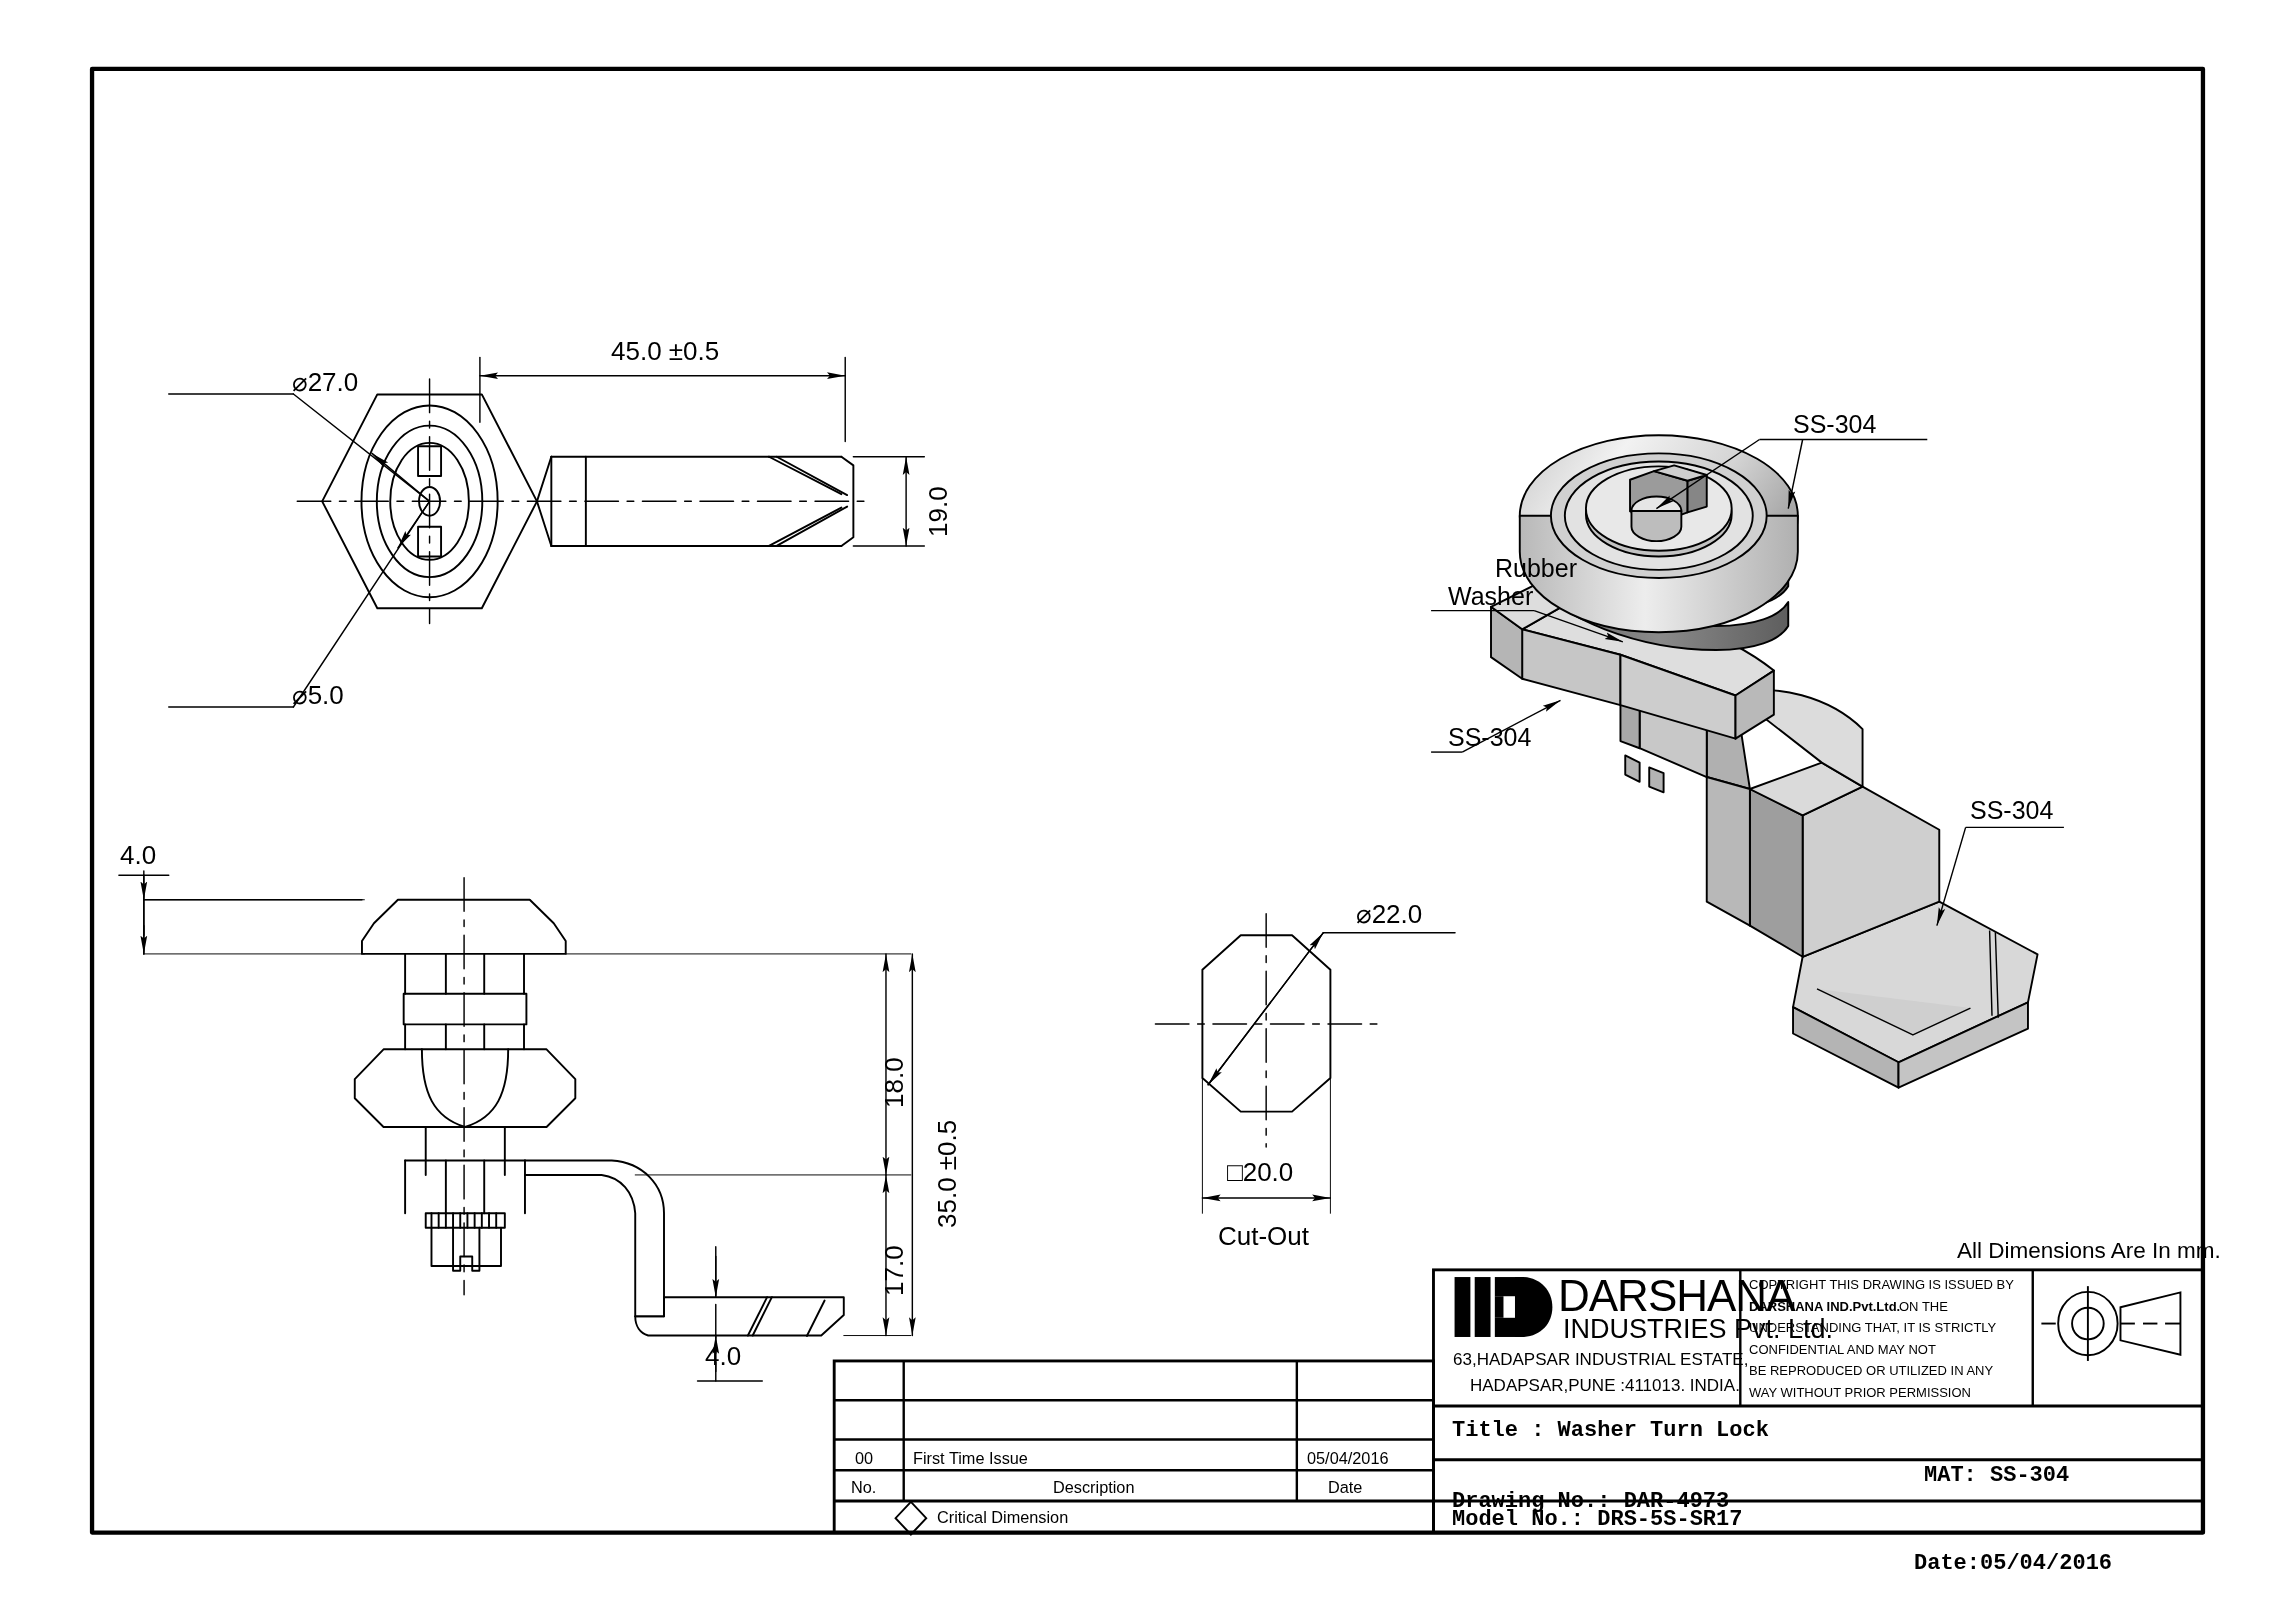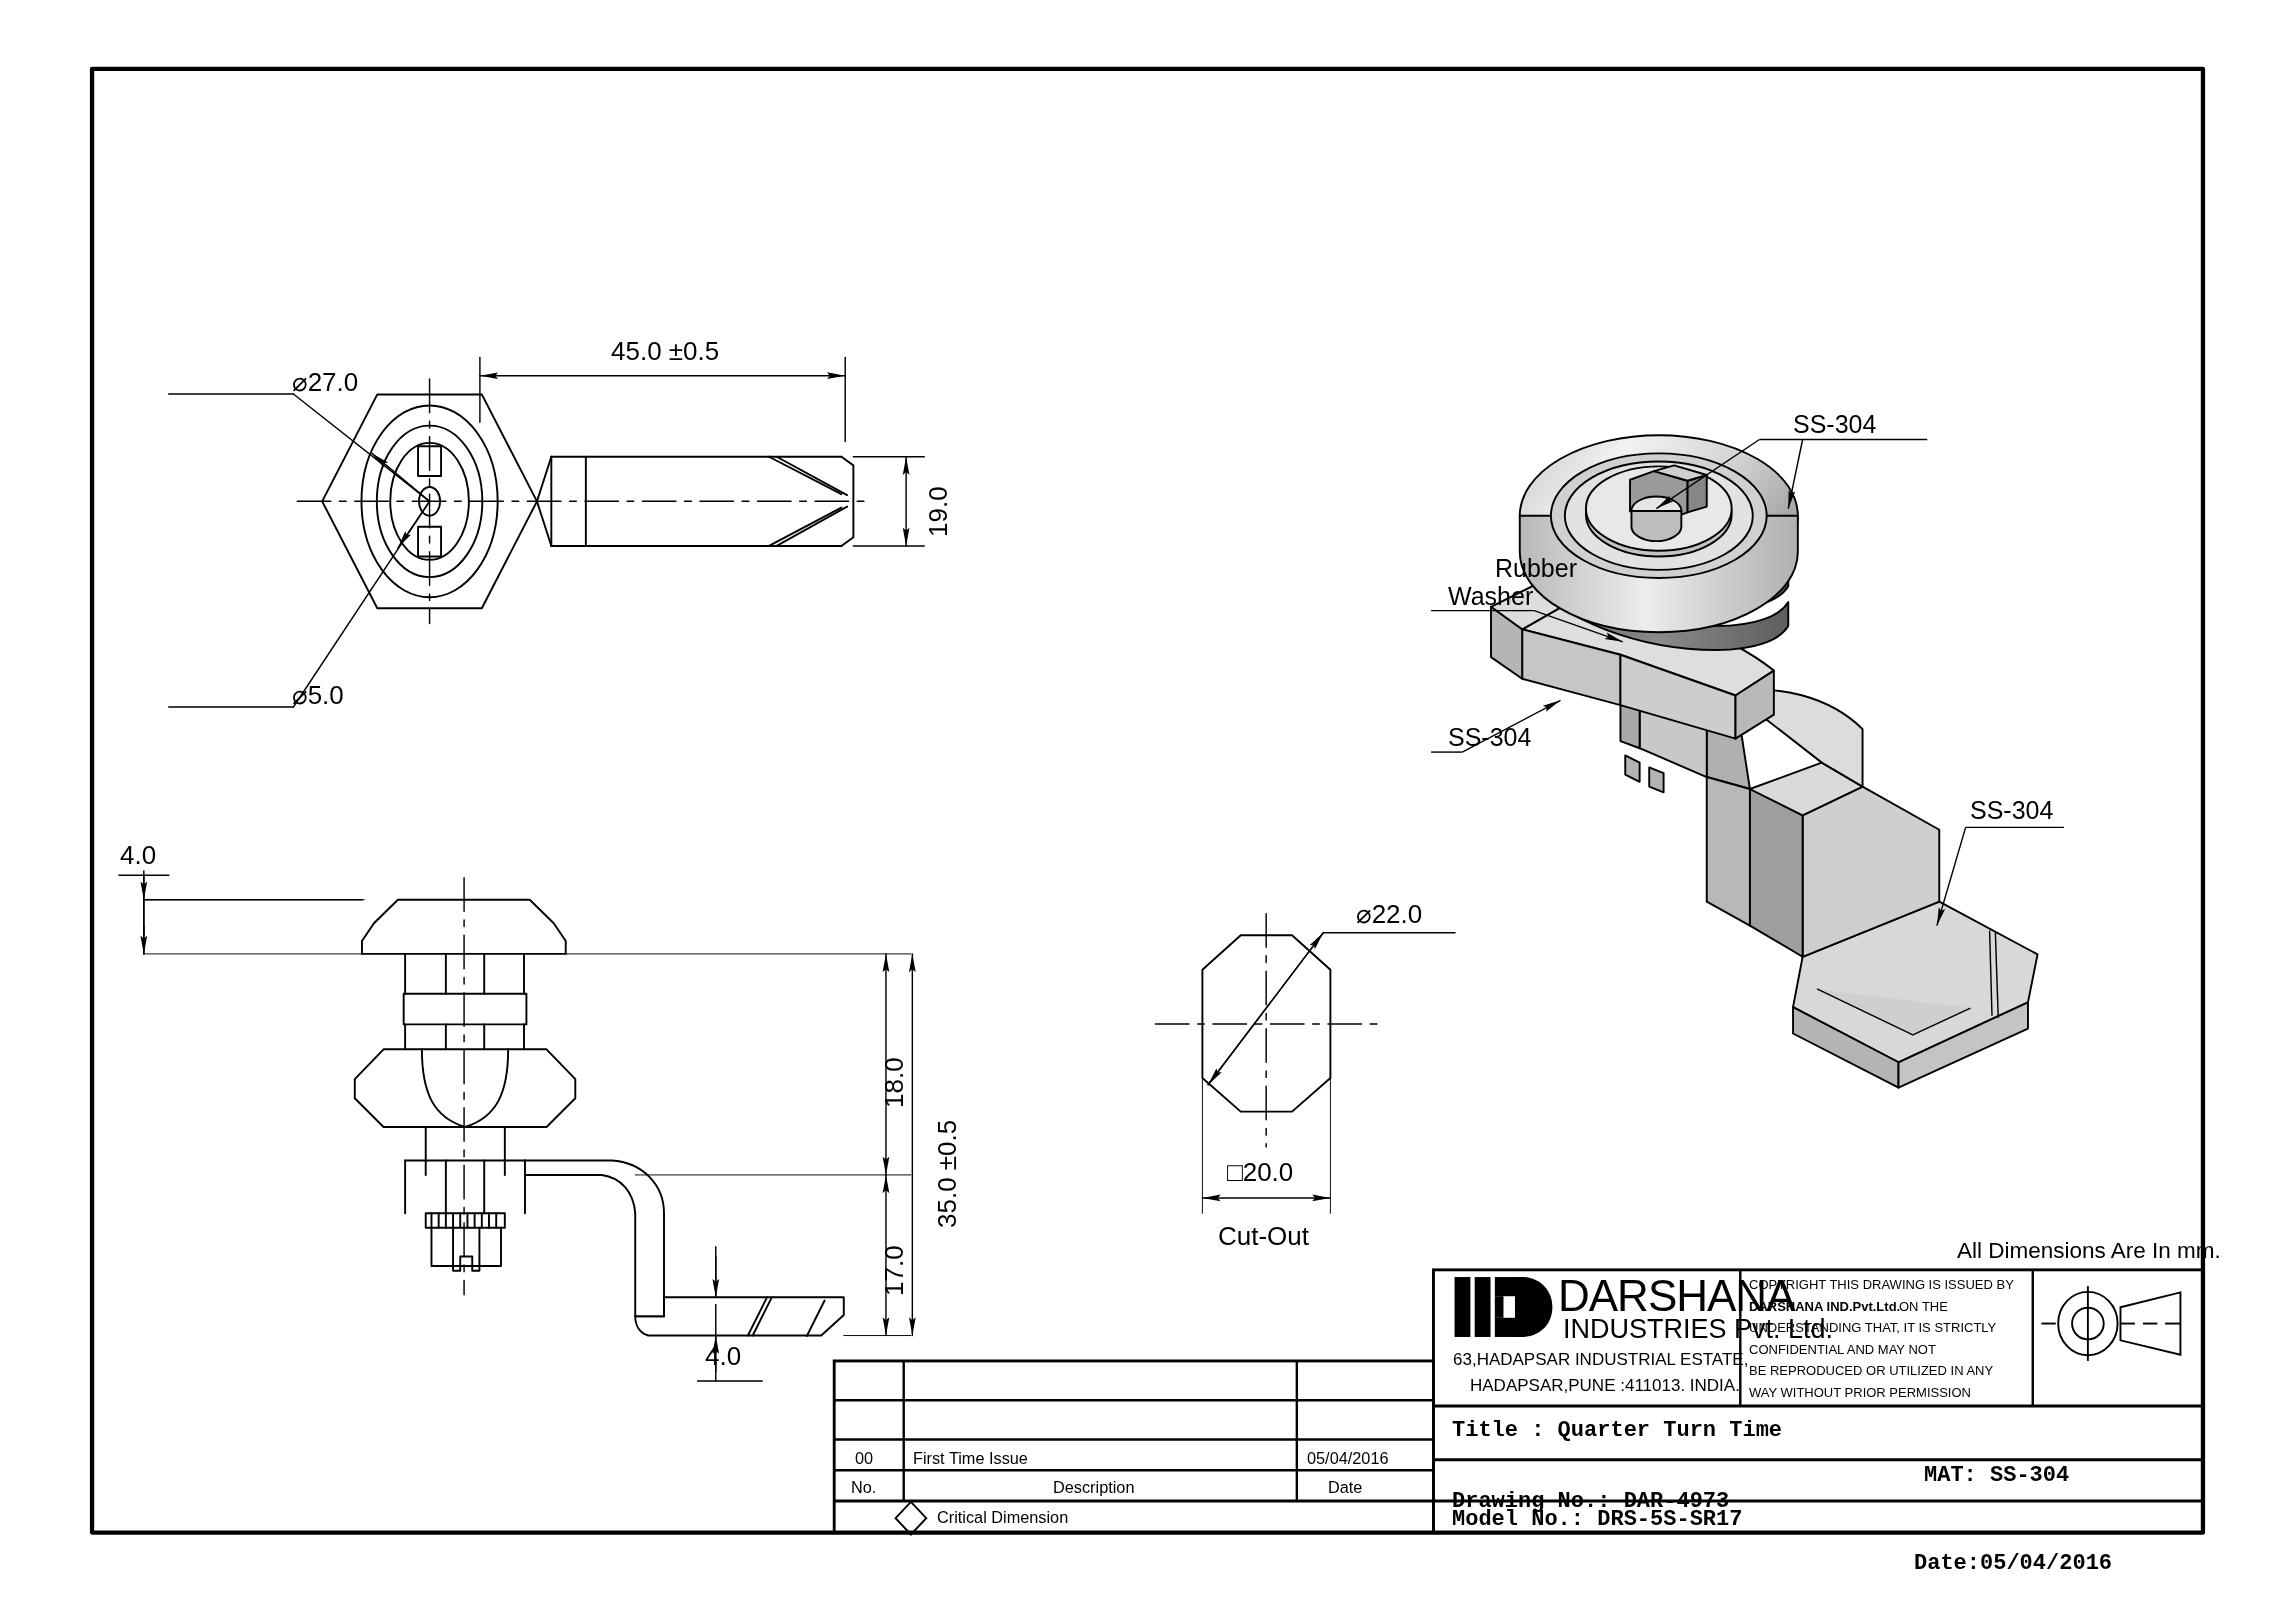--- a/index.html
+++ b/index.html
@@ -362,20 +362,20 @@
   <div class="txt" style="left:1470px;top:1377px;font-size:17px;">HADAPSAR,PUNE :411013. INDIA.</div>
 
   <div class="txt tbsm" style="left:1749px;top:1278px;">COPYRIGHT THIS DRAWING IS ISSUED BY</div>
   <div class="txt tbsm" style="left:1749px;top:1300px;font-weight:bold;">DARSHANA IND.Pvt.Ltd.</div>
   <div class="txt tbsm" style="left:1899px;top:1300px;">ON THE</div>
   <div class="txt tbsm" style="left:1749px;top:1321px;">UNDERSTANDING THAT, IT IS STRICTLY</div>
   <div class="txt tbsm" style="left:1749px;top:1343px;">CONFIDENTIAL AND MAY NOT</div>
   <div class="txt tbsm" style="left:1749px;top:1364px;">BE REPRODUCED OR UTILIZED IN ANY</div>
   <div class="txt tbsm" style="left:1749px;top:1386px;">WAY WITHOUT PRIOR PERMISSION</div>
 
-  <div class="txt mono tbbig" style="left:1452px;top:1420px;">Title : Quarter Turn Time</div>
+  <div class="txt mono tbbig" style="left:1452px;top:1420px;">Title : Washer Turn Lock</div>
   <div class="txt mono tbbig" style="left:1452px;top:1468px;margin-top:23px;">Drawing No.: DAR-4973</div>
   <div class="txt mono tbbig" style="left:1924px;top:1465px;">MAT: SS-304</div>
   <div class="txt mono tbbig" style="left:1452px;top:1509px;">Model No.: DRS-5S-SR17</div>
   <div class="txt mono tbbig" style="left:1914px;top:1553px;">Date:05/04/2016</div>
 
 </div>
 
 
 </body></html>

